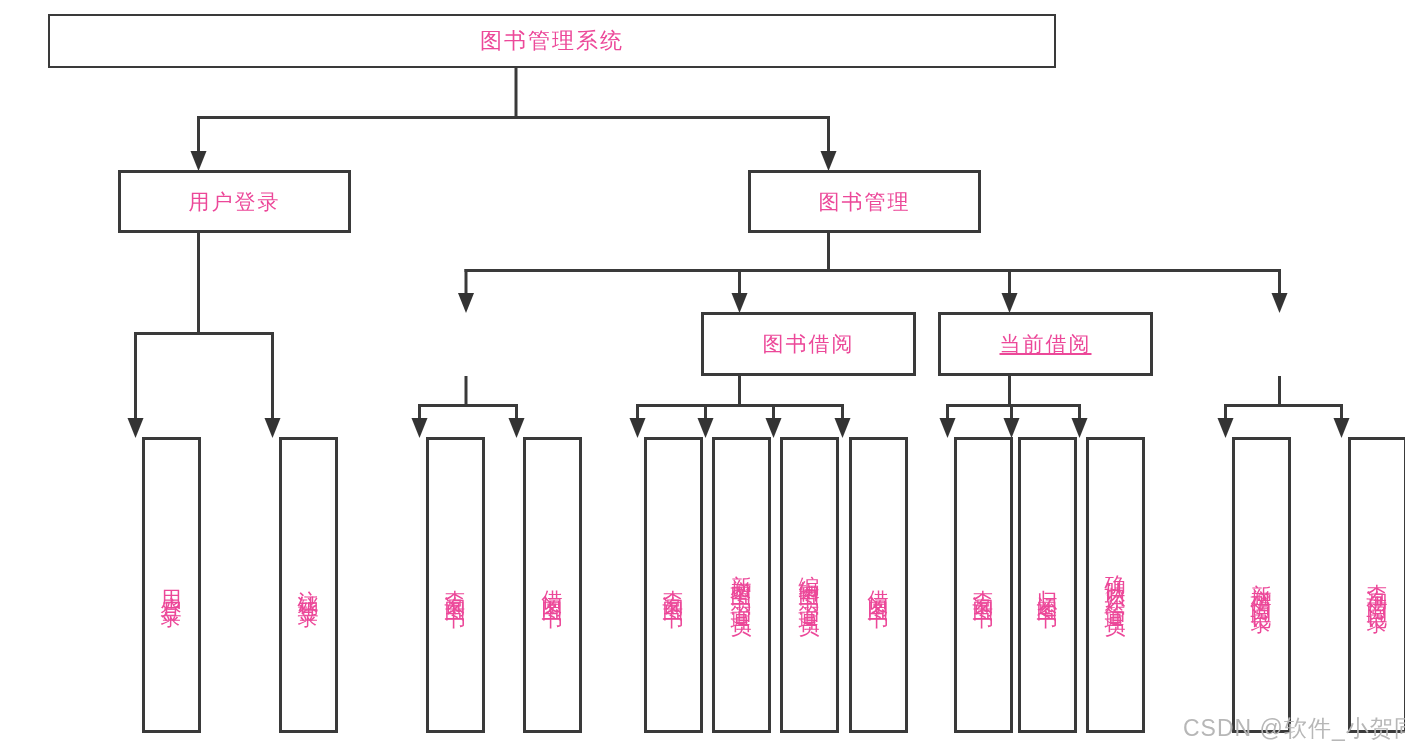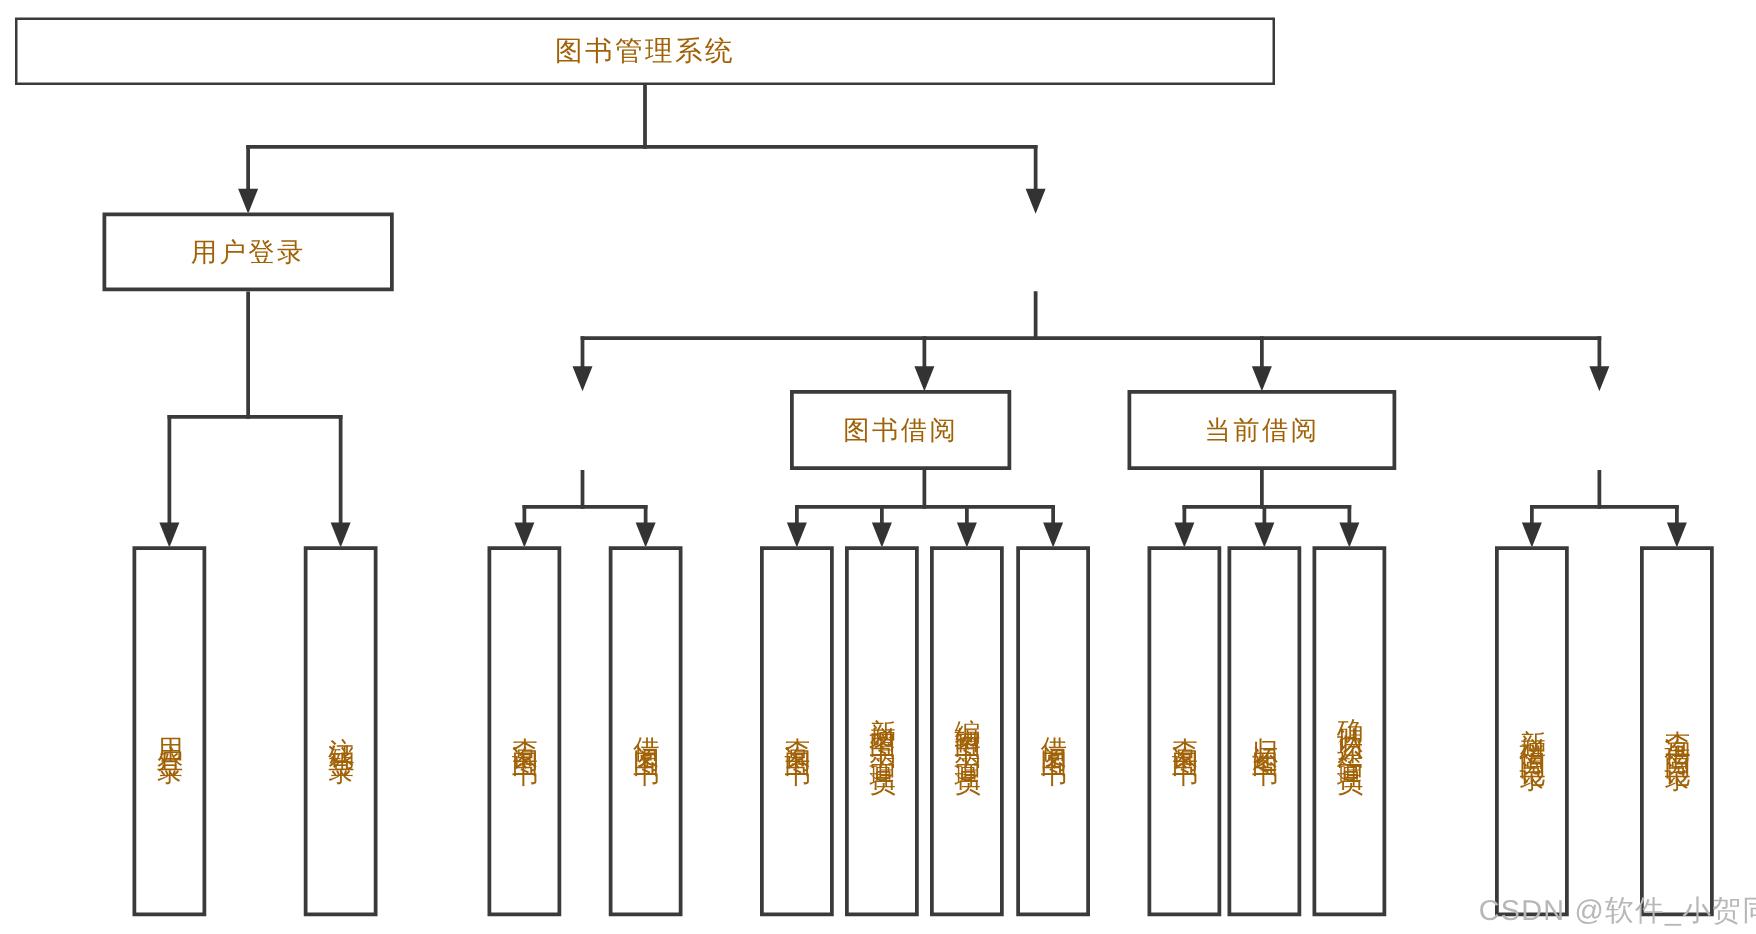--- a/index.html
+++ b/index.html
@@ -11,26 +11,27 @@
     overflow:hidden;
   }
   #wires{position:absolute;left:0;top:0;z-index:1;}
   #wires line{stroke:#3a3a3a;stroke-width:3;}
   #wires polygon{fill:#333333;stroke:none;}
   .node{
     position:absolute;
     box-sizing:border-box;
     border:3px solid #3a3a3a;
     background:#ffffff;
-    color:#a16207;
+    color:#ec4899;
     display:flex;align-items:center;justify-content:center;
     text-align:center;
     z-index:2;
     font-size:21px;
     letter-spacing:2px;
+    margin-left:36px;
   }
   .node.root{border-width:2px;font-size:22px;}
   .node.leaf{
     writing-mode:vertical-rl;
     text-orientation:mixed;
     letter-spacing:6px;
     font-size:21px;
     line-height:1;
   }
   .watermark{
@@ -120,23 +121,24 @@
       <line x1="1225.5" y1="404" x2="1225.5" y2="420"></line>
       <polygon points="1217.5,418 1233.5,418 1225.5,438"></polygon>
       <line x1="1341.5" y1="404" x2="1341.5" y2="420"></line>
       <polygon points="1333.5,418 1349.5,418 1341.5,438"></polygon>
     </g>
   </svg>
 
   <div class="node root" style="left:12px;top:14px;width:1008px;height:54px;">图书管理系统</div>
 
   <div class="node" style="left:82px;top:170px;width:233px;height:63px;">用户登录</div>
+  <div class="node" style="left:712px;top:170px;width:233px;height:63px;">图书管理</div>
 
-  <div class="node" style="left:632px;top:312px;width:177px;height:64px;">图书借阅</div>
-  <div class="node" style="left:902px;top:312px;width:215px;height:64px;">当前借阅</div>
+  <div class="node" style="left:665px;top:312px;width:215px;height:64px;">图书借阅</div>
+  <div class="node" style="left:902px;top:312px;width:215px;height:64px;text-decoration:underline;">当前借阅</div>
 
   <div class="node leaf" style="left:106px;top:437px;width:59px;height:296px;">用户登录</div>
   <div class="node leaf" style="left:243px;top:437px;width:59px;height:296px;">注销登录</div>
 
   <div class="node leaf" style="left:390px;top:437px;width:59px;height:296px;">查询图书</div>
   <div class="node leaf" style="left:487px;top:437px;width:59px;height:296px;">借阅图书</div>
 
   <div class="node leaf" style="left:608px;top:437px;width:59px;height:296px;">查询图书</div>
   <div class="node leaf" style="left:676px;top:437px;width:59px;height:296px;">新增图书（管理员）</div>
   <div class="node leaf" style="left:744px;top:437px;width:59px;height:296px;">编辑图书（管理员）</div>

